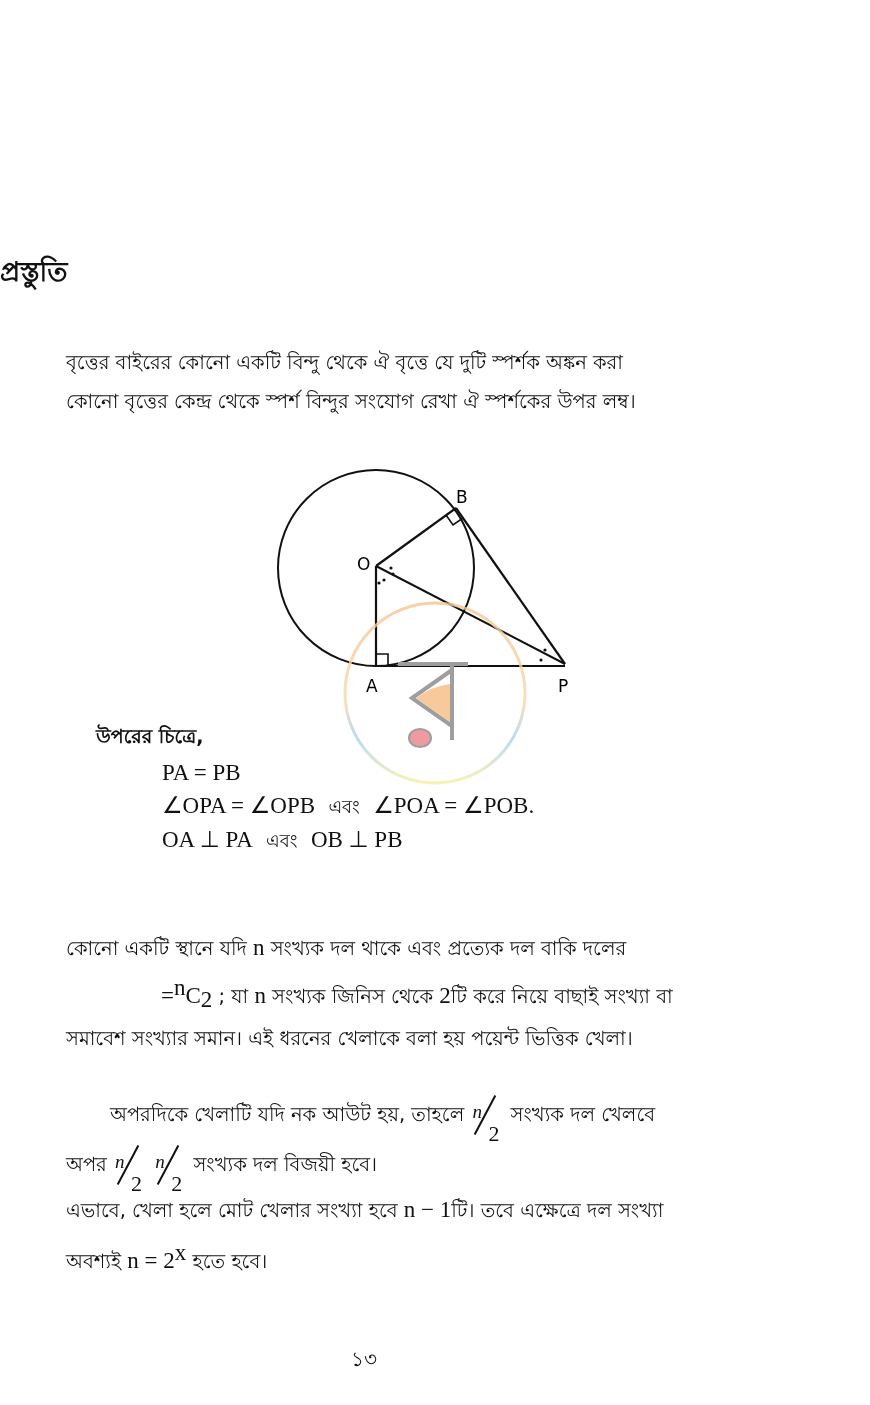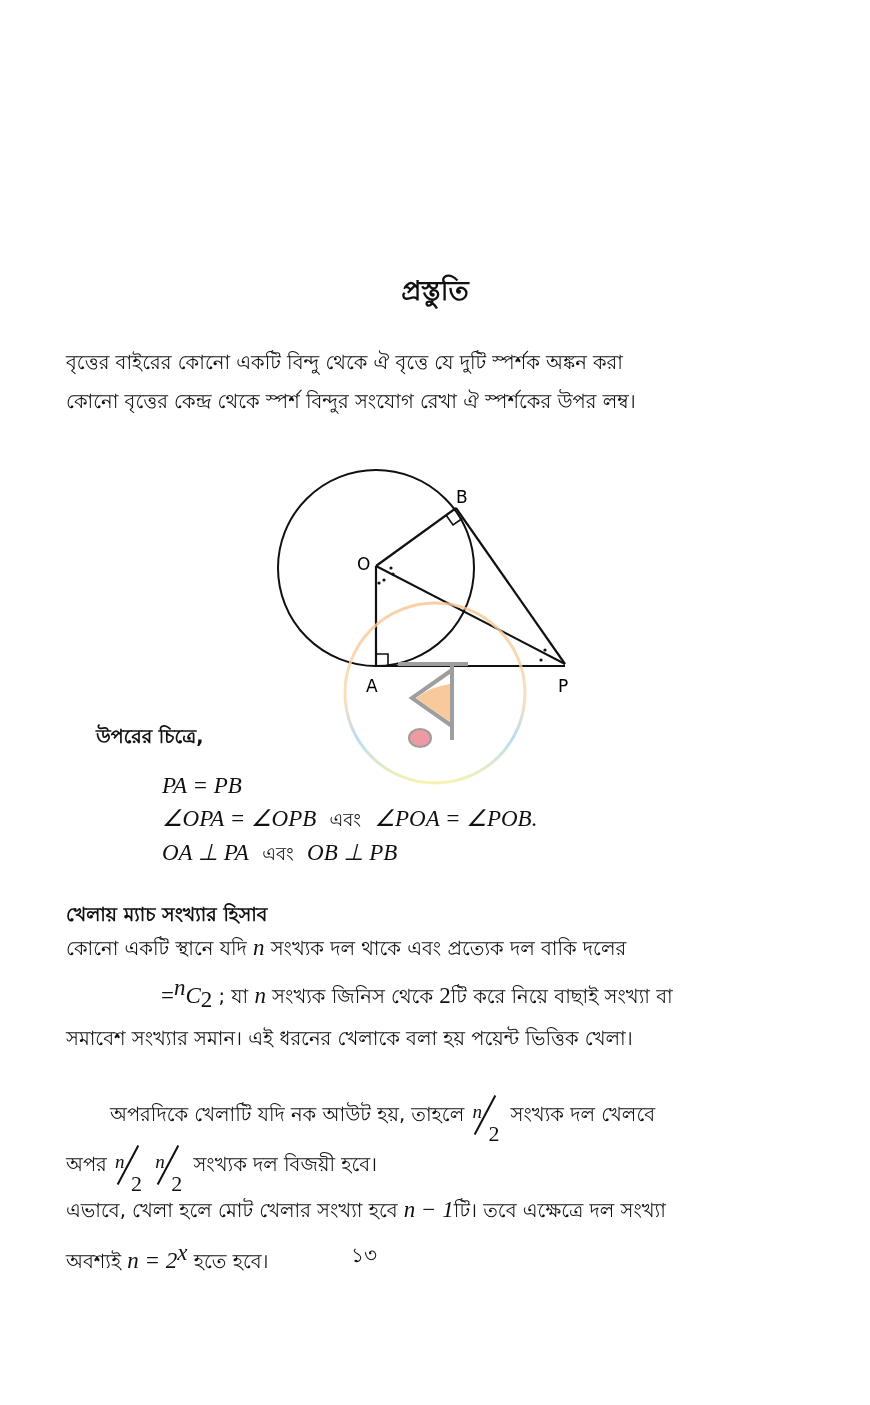--- a/index.html
+++ b/index.html
@@ -1,36 +1,36 @@
 <!DOCTYPE html>
 <html><head>
 <meta charset="utf-8">
 <style>
   html, body { margin: 0; padding: 0; background: #ffffff; }
   body { width: 870px; height: 1405px; position: relative; overflow: hidden;
          font-family: "DejaVu Sans", sans-serif; color: #111; }
   .page { position: absolute; left: 0; top: 0; width: 870px; height: 1405px; }
-  .title { position: absolute; top: 270px; left: 0; width: 870px; text-align: center;
+  .title { position: absolute; top: 251px; left: 0; width: 870px; 
            font-size: 27px; font-weight: bold; }
   .section-heading { position: absolute; left: 66px; font-size: 19px; font-weight: bold; }
   .para { position: absolute; left: 66px; width: 724px; font-size: 19.5px; line-height: 39px;
           text-align: justify; }
   .line { display: block; white-space: nowrap; }
-  .math { font-family: "Liberation Serif", serif; font-style: italic; font-size: 23px; margin-top: 13px; }
+  .math { font-family: "Liberation Serif", serif; font-size: 23px; }
   .math-up { font-family: "Liberation Serif", serif; font-size: 23px; }
   .eq-block { position: absolute; left: 162px; font-size: 23px; line-height: 33px; }
   .diagram { position: absolute; left: 250px; top: 460px; width: 360px; height: 260px; }
   .watermark { position: absolute; left: 340px; top: 598px; width: 190px; height: 190px; }
   .frac { display: inline-block; position: relative; width: 34px; height: 44px; vertical-align: -16px;
           font-family: "Liberation Serif", serif; }
   .frac .num { position: absolute; left: 2px; top: -6px; font-style: italic; font-size: 19px; }
   .frac .slash { position: absolute; left: 6px; top: 0px; width: 2px; height: 44px; background: #111;
                  transform: rotate(28deg); transform-origin: center; left: 14px; }
   .frac .den { position: absolute; left: 18px; top: 16px; font-size: 22px; }
-  .page-number { position: absolute; top: 1240px; left: 0; width: 728px; text-align: center; font-size: 20px; }
+  .page-number { position: absolute; top: 1344px; left: 0; width: 728px; text-align: center; font-size: 20px; }
   sup { font-size: 13px; }
   sub { font-size: 14px; }
 </style>
 </head>
 <body>
 
 <div class="page">
 
   <div class="title">প্রস্তুতি</div>
 
@@ -96,21 +96,20 @@
       <span style="font-size:18px; margin:0 6px;">এবং</span>
       <span class="math">∠POA = ∠POB.</span>
     </div>
     <div>
       <span class="math">OA ⊥ PA</span>
       <span style="font-size:18px; margin:0 6px;">এবং</span>
       <span class="math">OB ⊥ PB</span>
     </div>
   </div>
 
-  <div class="section-heading" style="top:900px;">খেলায় ম্যাচ সংখ্যার হিসাব</div>
 
   <div class="para" style="top:928px;">
     <span class="line">
       <span>কোনো একটি স্থানে যদি</span>
       <span class="math">n</span>
       <span>সংখ্যক দল থাকে এবং প্রত্যেক দল বাকি দলের</span>
     </span>
     <span class="line" style="padding-left:95px;">
       <span class="math-up">=</span><sup class="math">n</sup><span class="math">C</span><sub class="math-up">2</sub>
       <span>; যা</span>

